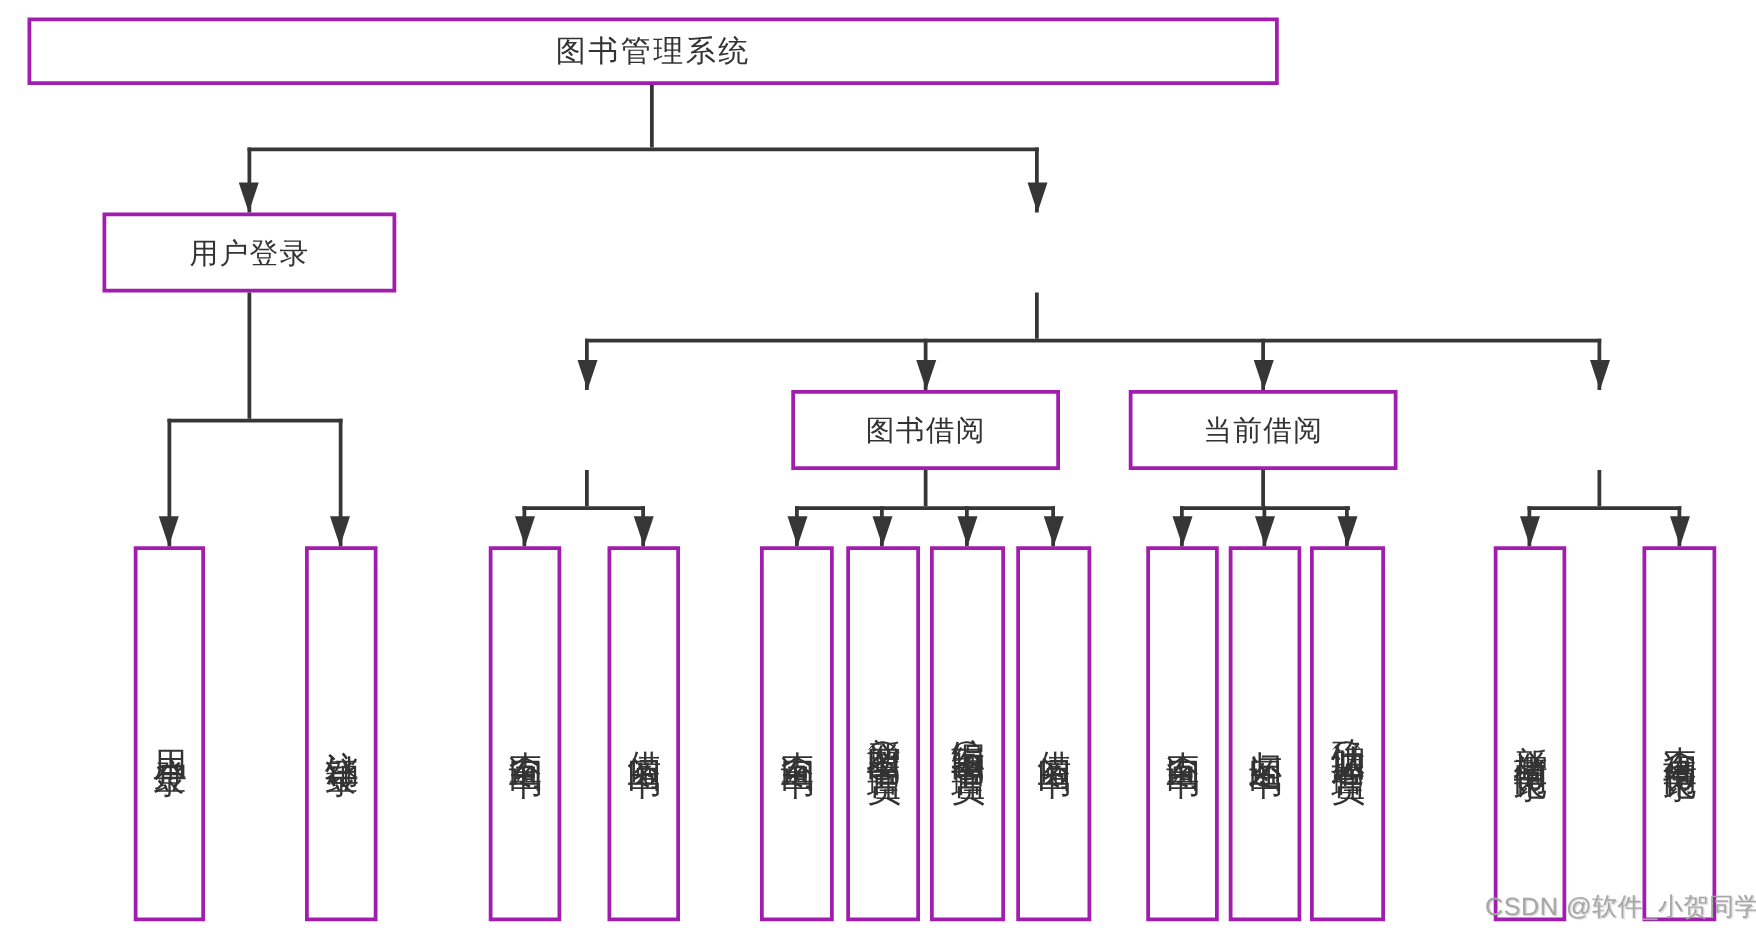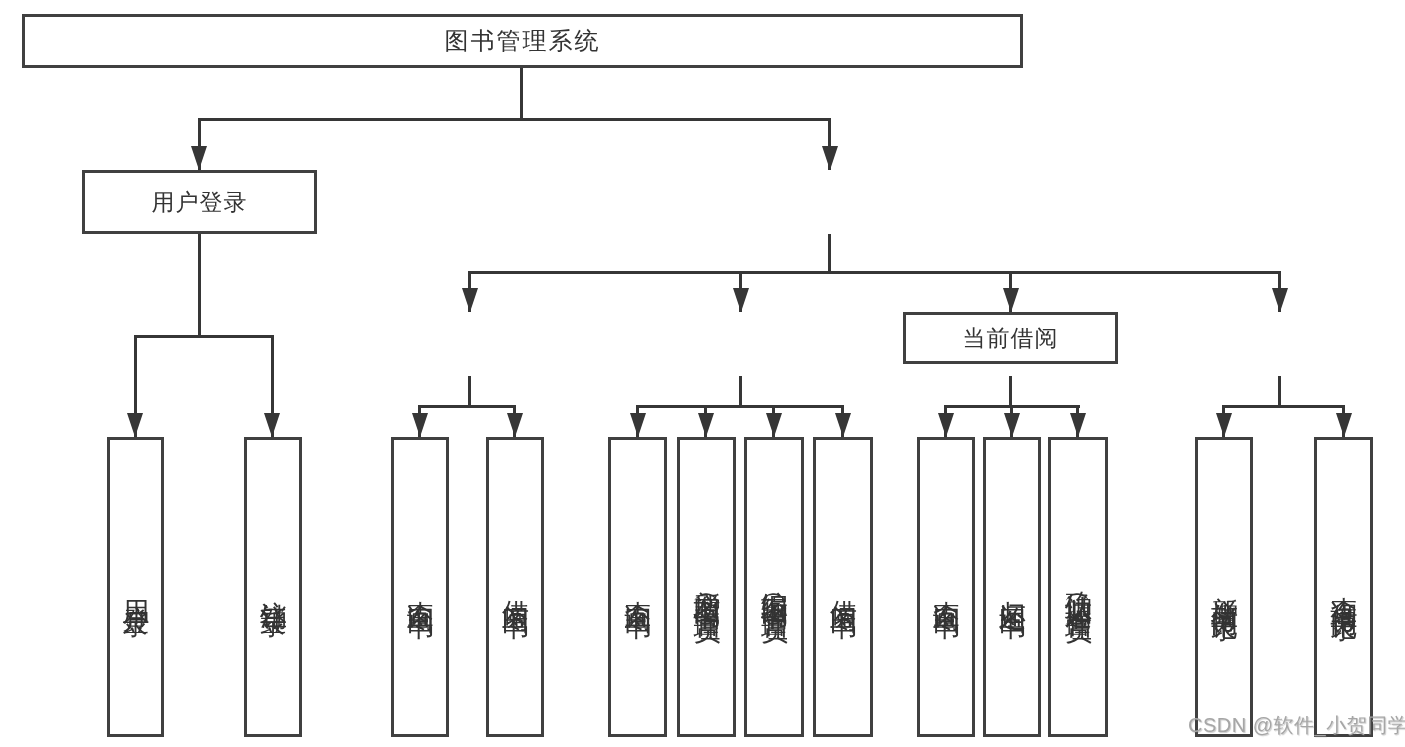--- a/index.html
+++ b/index.html
@@ -2,21 +2,21 @@
 <html><head>
 <meta charset="utf-8">
 <style>
   html,body { margin:0; padding:0; background:#ffffff; }
   #canvas {
     position:relative; width:1405px; height:747px; background:#ffffff;
     font-family:"Liberation Sans","DejaVu Sans",sans-serif; overflow:hidden;
   }
   .box {
     position:absolute; box-sizing:border-box;
-    border:3px solid #404040; background:#ffffff;
+    border:3px solid #a21caf; background:#ffffff;
     display:flex; align-items:center; justify-content:center;
     color:#333333;
   }
   .hbox span { font-size:23px; letter-spacing:1px; white-space:nowrap; }
   .rootbox span { font-size:24px; letter-spacing:2px; }
   .vbox span {
     writing-mode:vertical-rl; text-orientation:mixed;
     font-size:27px; letter-spacing:4px; line-height:1; white-space:nowrap;
   }
   .vline,.hline { position:absolute; background:#363636; }
@@ -37,21 +37,24 @@
 <div id="canvas">
 
   <div class="box hbox rootbox" style="left:22px;top:14px;width:1001px;height:54px">
     <span>图书管理系统</span>
   </div>
 
   <div class="box hbox" style="left:82px;top:170px;width:235px;height:64px">
     <span>用户登录</span>
   </div>
 
-  <div class="box hbox" style="left:903px;top:312px;width:215px;height:52px">
+  <div class="box hbox" style="left:633px;top:312px;width:215px;height:64px">
+    <span>图书借阅</span>
+  </div>
+  <div class="box hbox" style="left:903px;top:312px;width:215px;height:64px">
     <span>当前借阅</span>
   </div>
 
   <div class="box vbox" style="left:107px;top:437px;width:57px;height:300px">
     <span>用户登录</span>
   </div>
   <div class="box vbox" style="left:244px;top:437px;width:58px;height:300px">
     <span>注销登录</span>
   </div>
 

